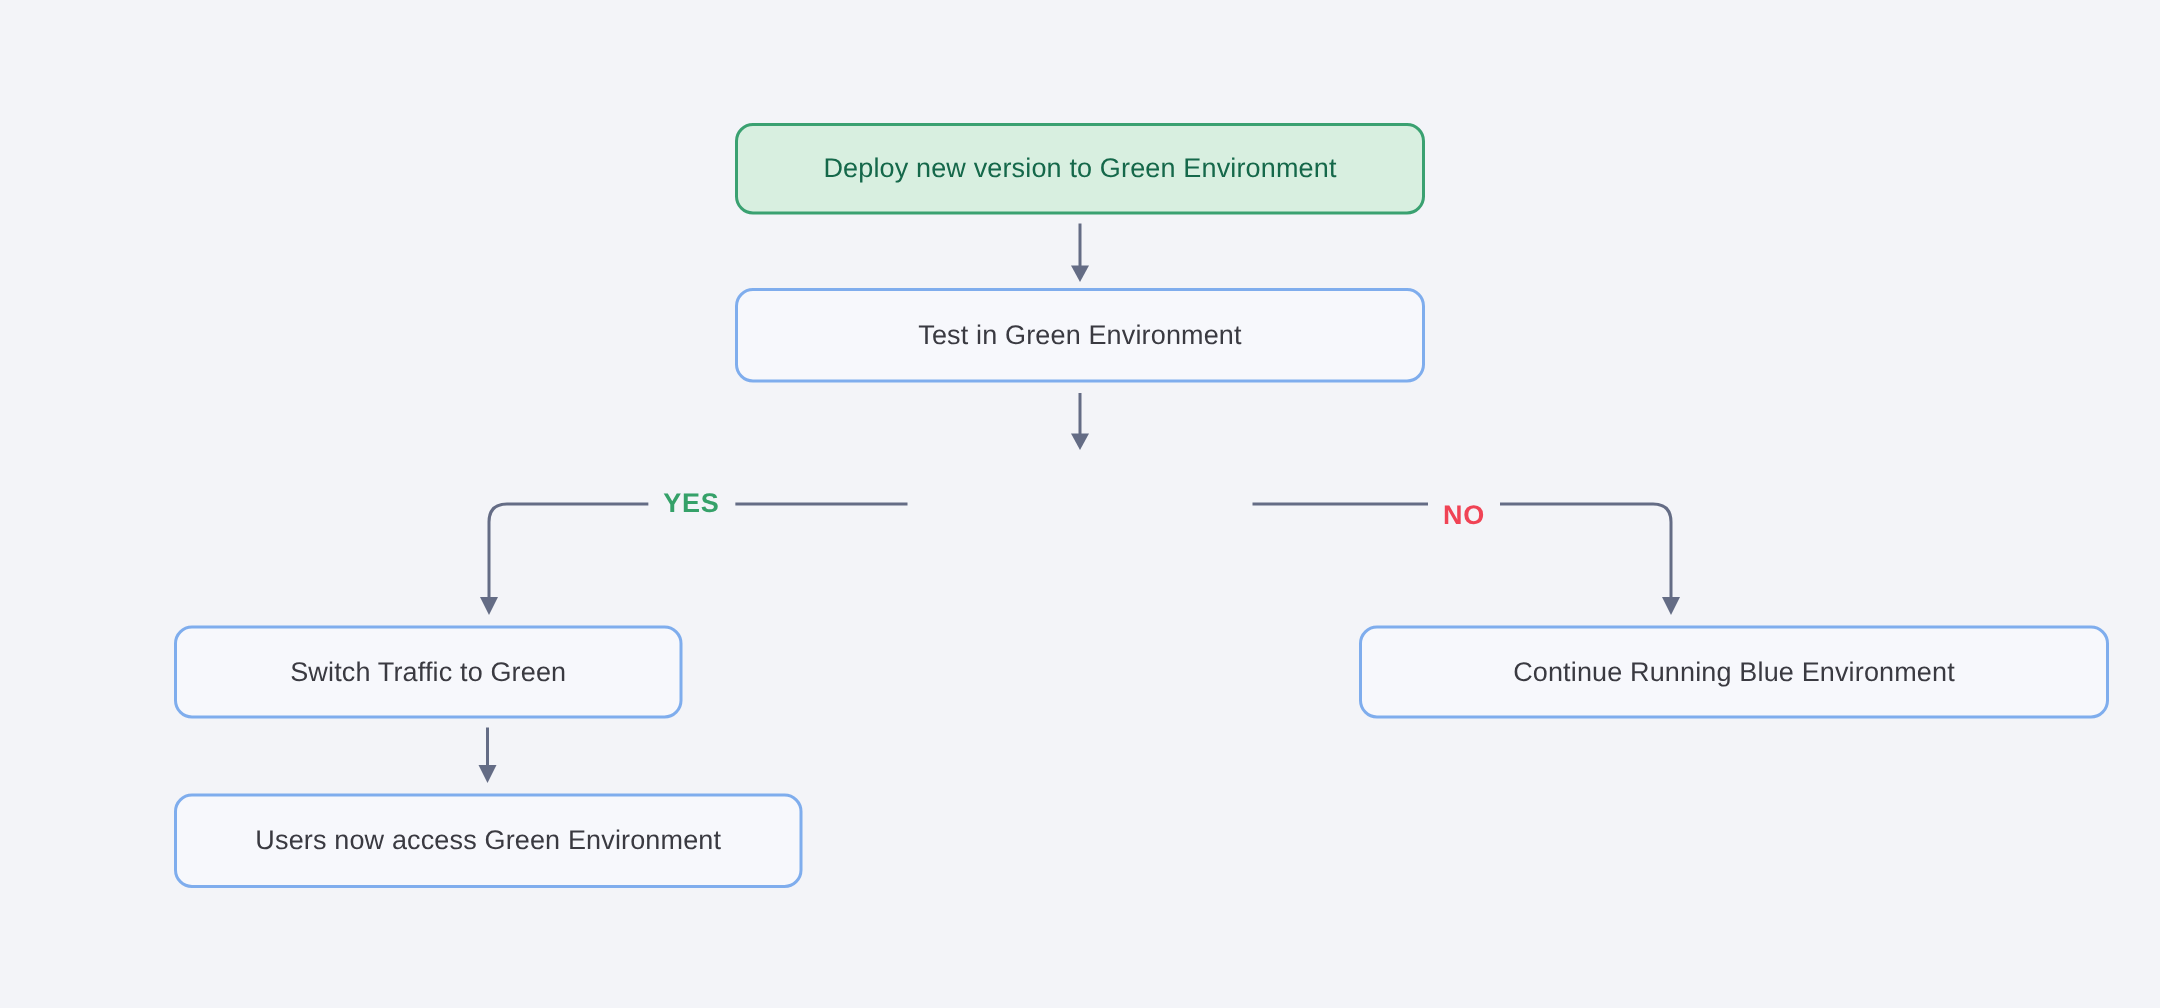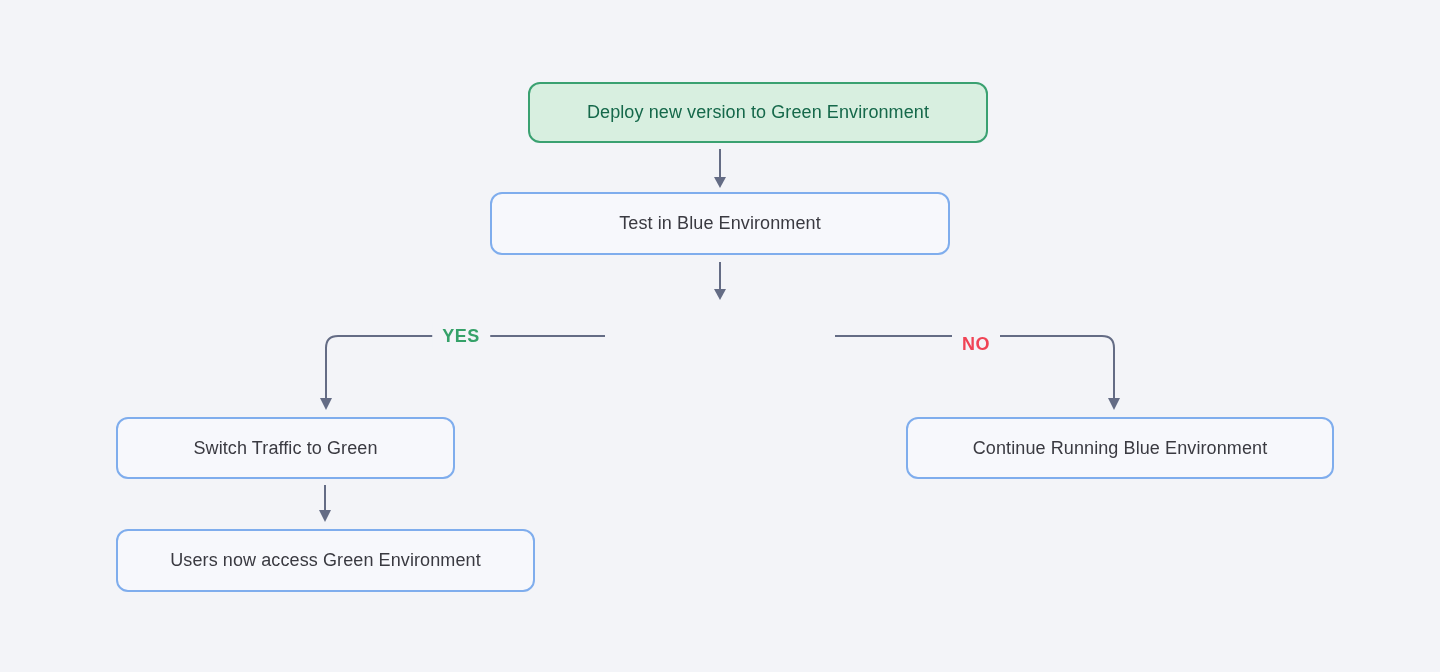--- a/index.html
+++ b/index.html
@@ -40,26 +40,26 @@
     background:var(--start-fill);
     border-color:var(--start-border);
     color:var(--start-text);
   }
   .node--decision{
     border-color:var(--decision-border);
     border-radius:33px;
     color:var(--decision-text);
     font-size:19px;
   }
-  #node-deploy{left:490px;top:82px;width:460px;height:61px;margin-left:38px;}
+  #node-deploy{left:490px;top:82px;width:460px;height:61px;}
   #node-test{left:490px;top:192px;width:460px;height:63px;}
   #node-decision{left:605px;top:305px;width:230px;height:62px;}
   #node-switch{left:116px;top:417px;width:339px;height:62px;}
   #node-users{left:116px;top:529px;width:419px;height:63px;}
-  #node-blue{left:906px;top:417px;width:428px;height:62px;justify-content:center;}
+  #node-blue{left:906px;top:417px;width:500px;height:62px;justify-content:center;}
   svg.connectors{position:absolute;inset:0;pointer-events:none;}
   svg.connectors path{stroke:var(--connector);stroke-width:2;fill:none;}
   svg.connectors polygon{fill:var(--connector);}
   .edge-label{
     position:absolute;
     transform:translate(-50%,-50%);
     background:var(--background);
     padding:2px 10px;
     font-size:18px;font-weight:700;
     letter-spacing:.5px;
@@ -98,21 +98,21 @@
       <path d="M325 485 V511"></path>
       <polygon points="319,510 331,510 325,522"></polygon>
     </g>
   </svg>
 
   <div id="node-deploy" class="node node--start">
     <span>Deploy new version to Green Environment</span>
   </div>
 
   <div id="node-test" class="node">
-    <span>Test in Blue Environment</span>
+    <span>Test in Green Environment</span>
   </div>
 
 
   <div id="node-switch" class="node">
     <span>Switch Traffic to Green</span>
   </div>
 
   <div id="node-users" class="node">
     <span>Users now access Green Environment</span>
   </div>

